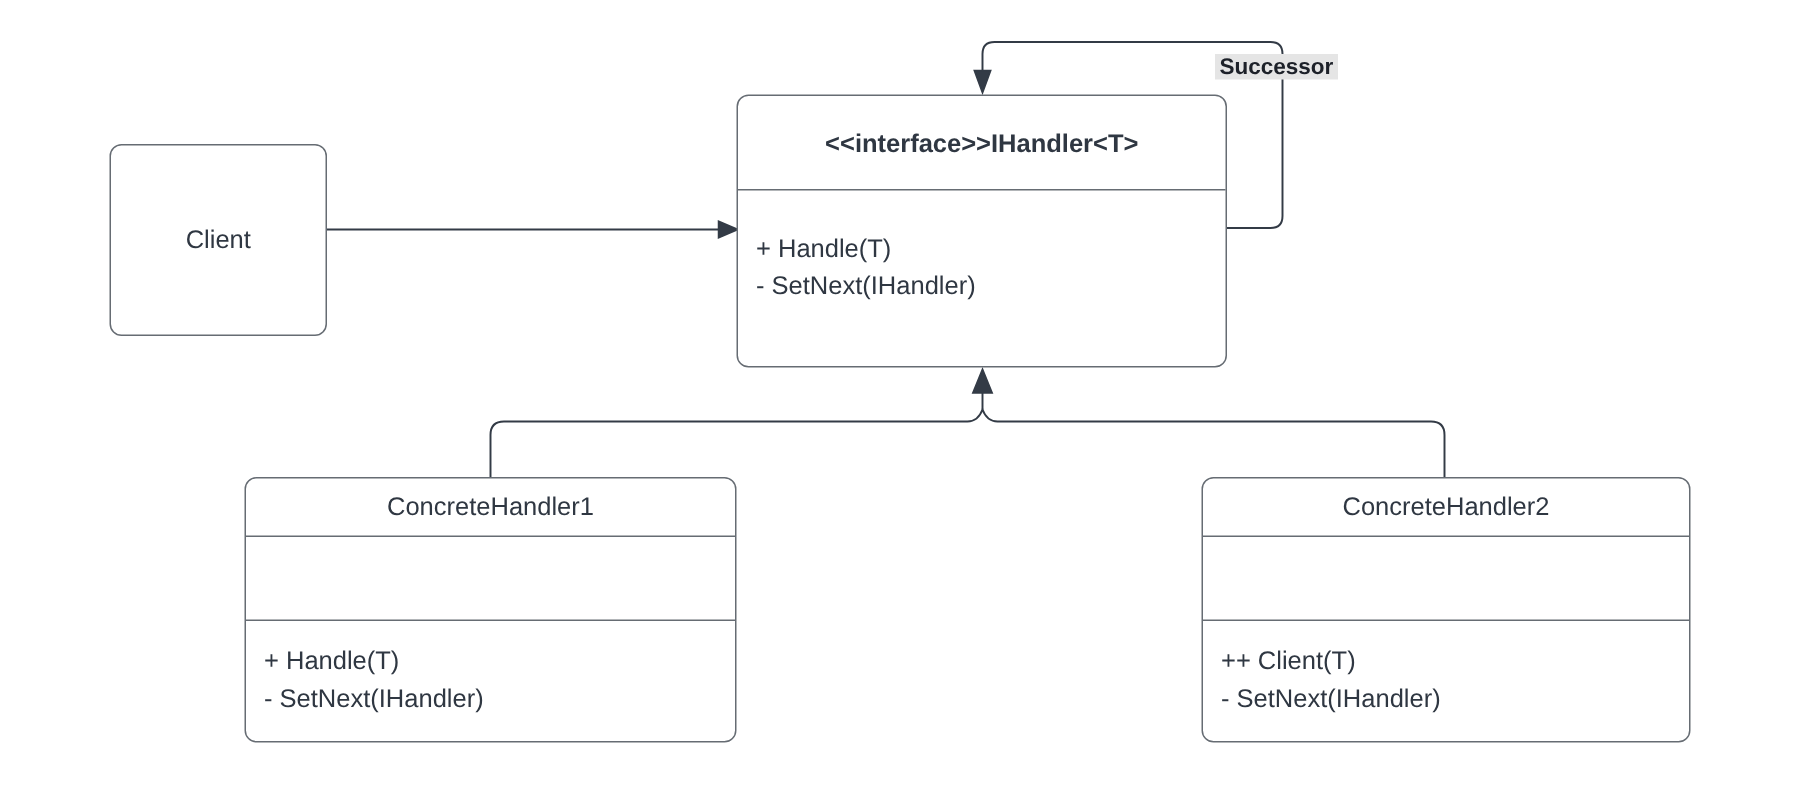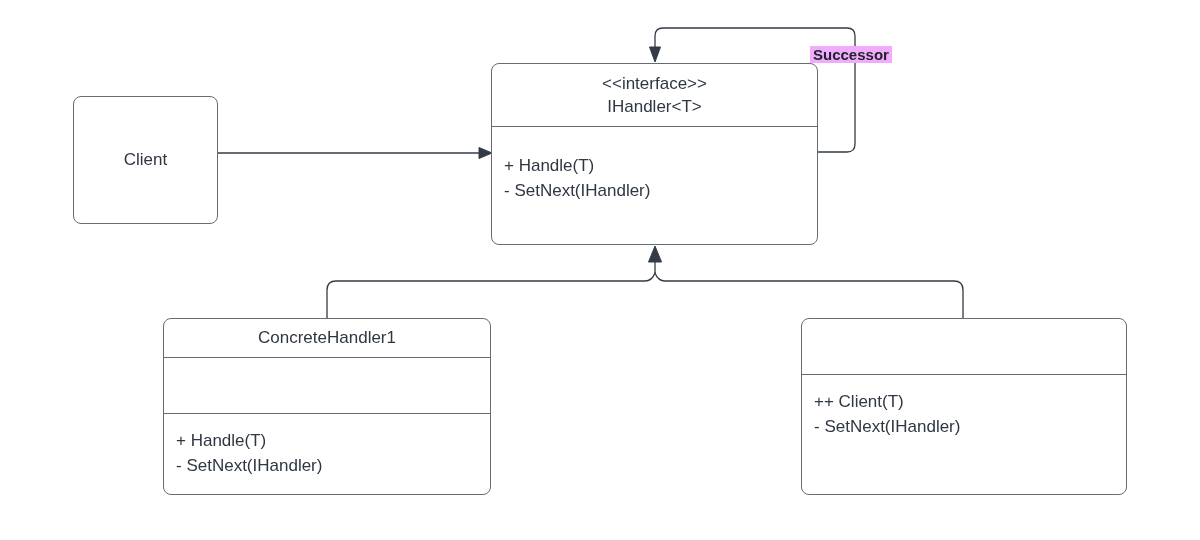--- a/index.html
+++ b/index.html
@@ -49,25 +49,25 @@
   }
   .iface-box {
     left: 491px; top: 63px;
     width: 327px; height: 182px;
   }
   .iface-head {
     box-sizing: border-box;
     height: 63px;
     border-bottom: 1px solid #666c73;
     display: flex;
-    flex-direction: column;
     align-items: center;
     justify-content: center;
     line-height: 23px;
     text-align: center;
+    font-weight: bold;
   }
   .iface-methods {
     padding: 26px 12px 0 12px;
     line-height: 25px;
   }
   .ch1-box { left: 163px; top: 318px; width: 328px; height: 177px; }
   .ch2-box { left: 801px; top: 318px; width: 326px; height: 177px; }
   .ch-title {
     box-sizing: border-box;
     height: 39px;
@@ -82,22 +82,22 @@
     height: 56px;
     border-bottom: 1px solid #666c73;
   }
   .ch-methods {
     padding: 14px 12px 0 12px;
     line-height: 25px;
   }
   .edge-label {
     position: absolute;
     left: 810px;
-    top: 46px;
-    background: #f0abfc;
+    top: 36px;
+    background: #e5e5e5;
     padding: 0 3px;
     font-size: 15px;
     font-weight: bold;
     color: #1d2129;
     line-height: 17px;
   }
 </style>
 </head>
 <body>
 
@@ -140,20 +140,21 @@
   <div class="box ch1-box">
     <div class="ch-title">ConcreteHandler1</div>
     <div class="ch-attrs"></div>
     <div class="ch-methods">
       <div>+ Handle(T)</div>
       <div>- SetNext(IHandler)</div>
     </div>
   </div>
 
   <div class="box ch2-box">
+    <div class="ch-title">ConcreteHandler2</div>
     <div class="ch-attrs"></div>
     <div class="ch-methods">
       <div>++ Client(T)</div>
       <div>- SetNext(IHandler)</div>
     </div>
   </div>
 
   <div class="edge-label">Successor</div>
 
 </div>

